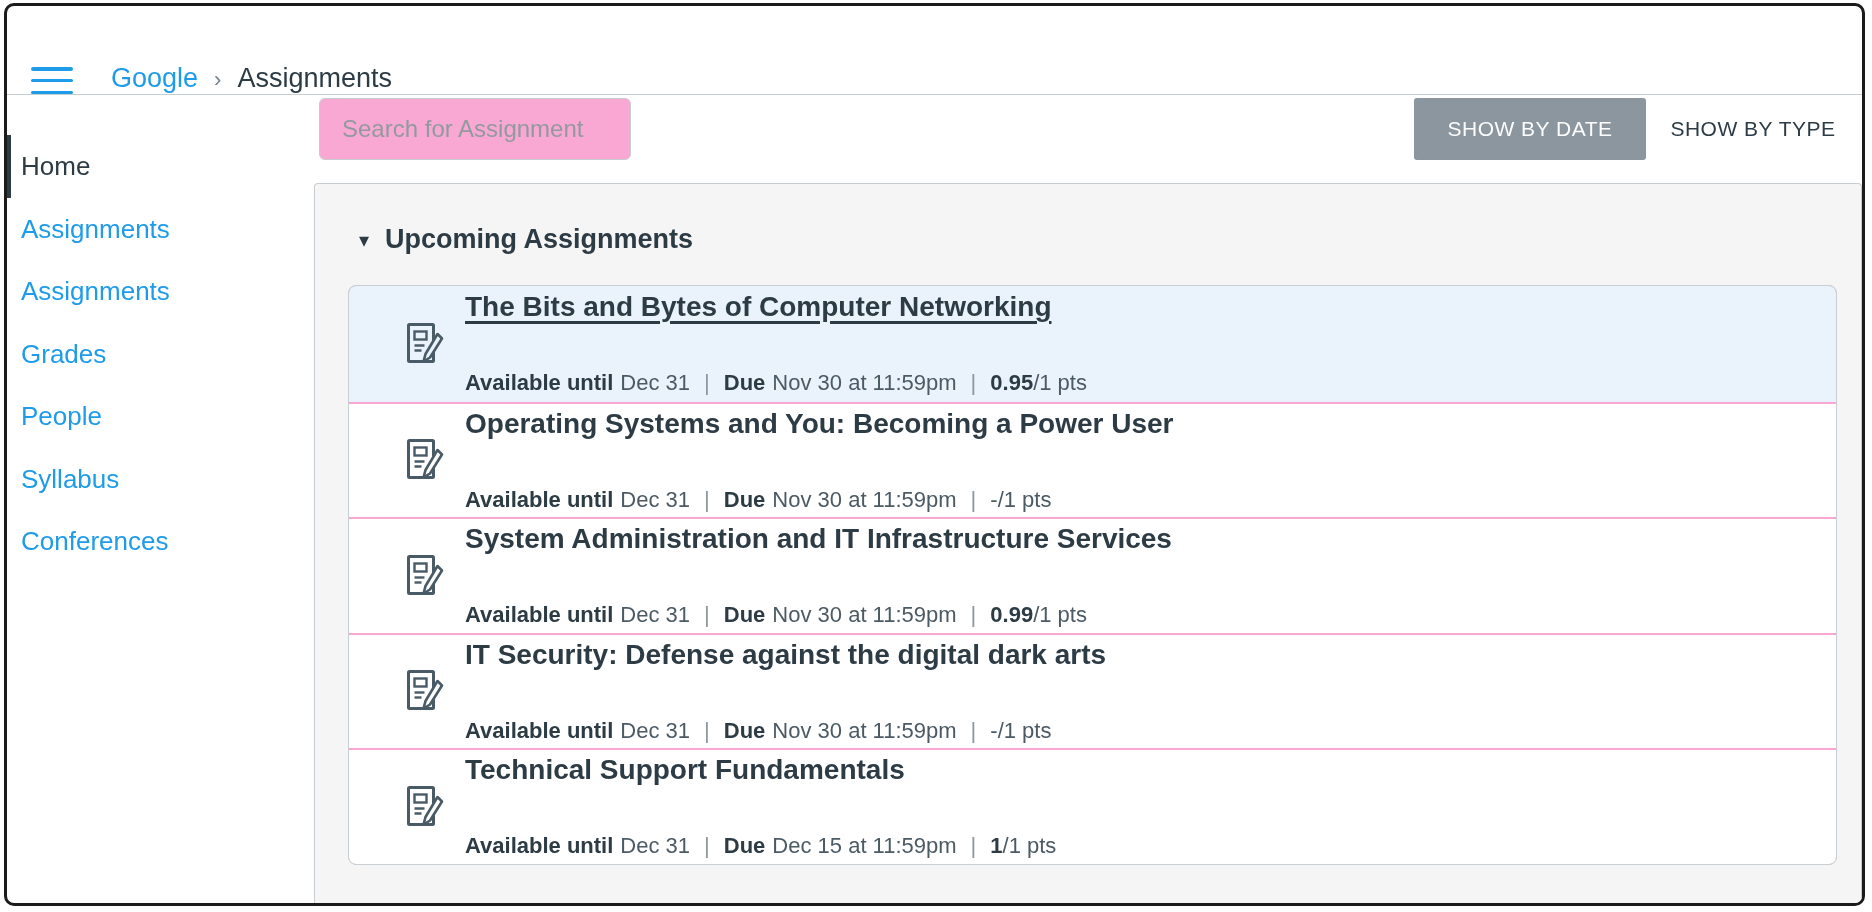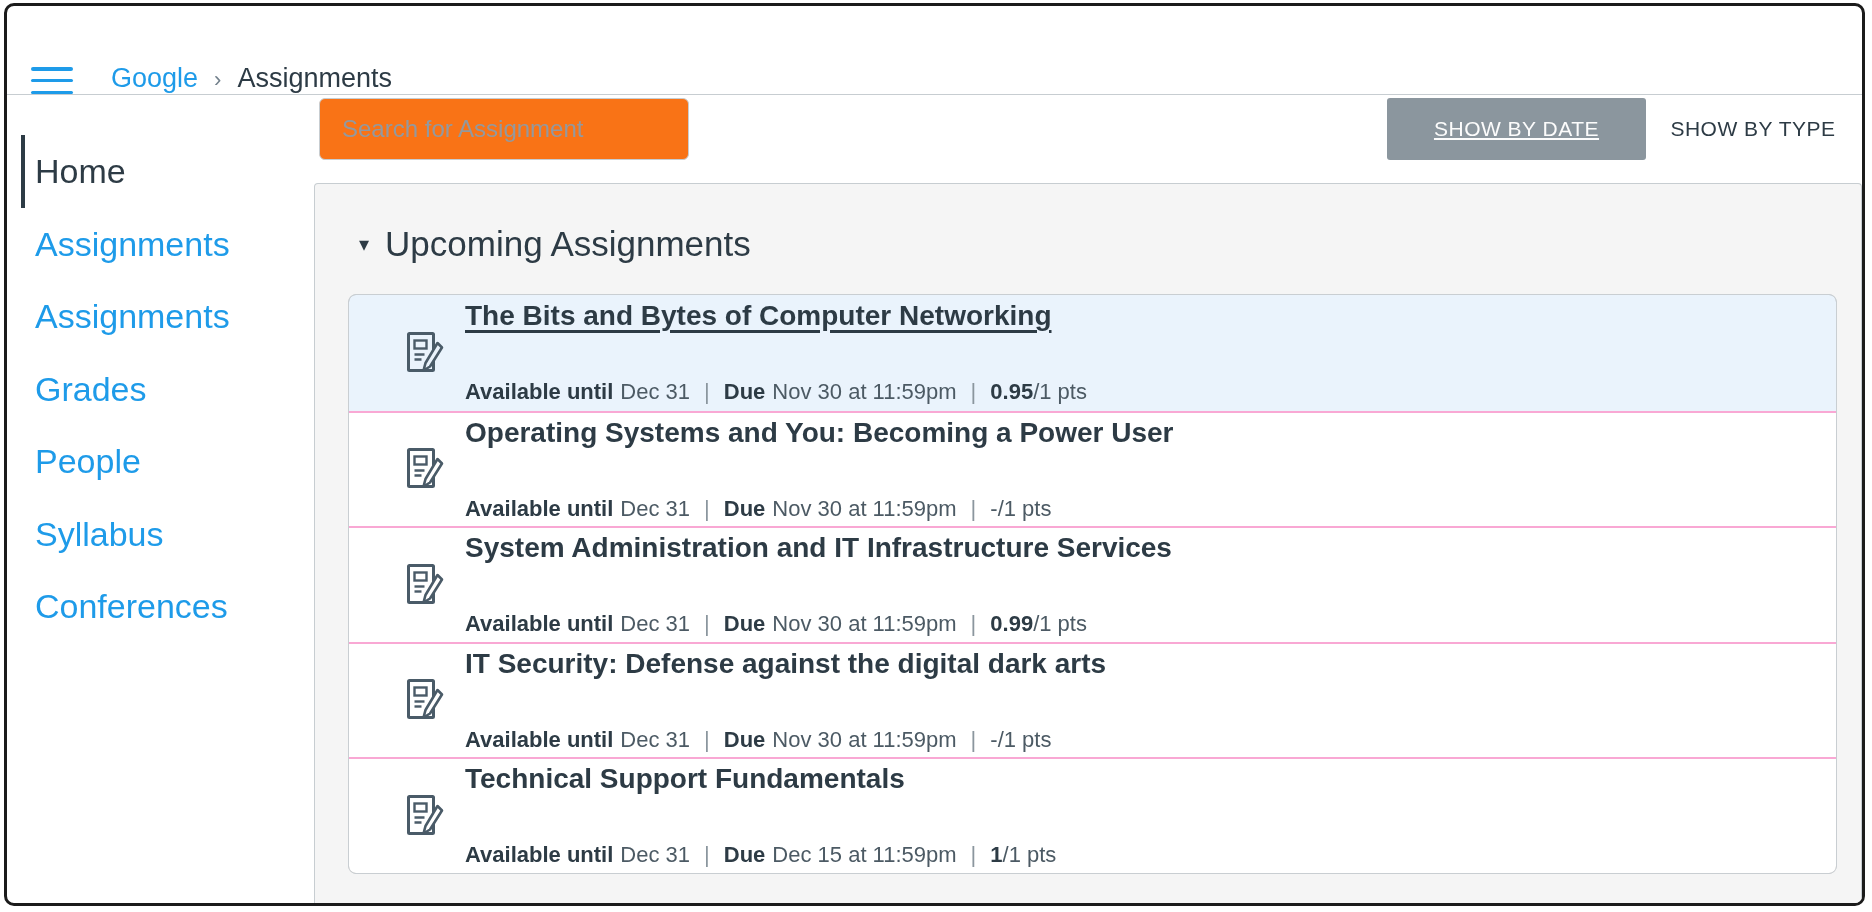--- a/index.html
+++ b/index.html
@@ -30,53 +30,53 @@
   .hamburger span{display:block;height:3.5px;border-radius:2px;background:var(--link-blue);}
   .breadcrumb{display:flex;align-items:baseline;margin-left:38px;font-size:27px;}
   .crumb-course{color:var(--link-blue);text-decoration:none;cursor:pointer;}
   .crumb-sep{color:#73818C;font-size:22px;margin:0 16px;}
   .crumb-page{color:var(--ink);}
   
   .main{position:relative;height:calc(100% - 90px);}
   
   .sidebar{position:absolute;left:0;top:40px;width:300px;}
   .nav-item{
-    display:block;margin-left:14px;border-left:4px solid transparent;
-    padding:15px 0 15px 10px;font-size:34px;color:var(--link-blue);
+    display:block;margin-left:0;border-left:4px solid transparent;
+    padding:15px 0 15px 10px;font-size:26px;color:var(--link-blue);
     text-decoration:none;cursor:pointer;line-height:1.25;
   }
   .nav-item.active{color:var(--ink);border-left-color:var(--ink);}
   
   .search-input{
-    position:absolute;left:312px;top:3px;width:370px;height:62px;
-    border:1px solid var(--border-gray);border-radius:6px;background:#f97316;
+    position:absolute;left:312px;top:3px;width:312px;height:62px;
+    border:1px solid var(--border-gray);border-radius:6px;background:#f9a8d4;
     font-size:24px;padding:0 22px;color:var(--ink);outline:none;
     font-family:inherit;
   }
   .search-input::placeholder{color:var(--placeholder-gray);}
   .btn{
     position:absolute;top:3px;height:62px;border:none;cursor:pointer;
     font-size:21px;letter-spacing:.5px;font-family:inherit;border-radius:3px;
     display:flex;align-items:center;justify-content:center;
   }
-  .btn-date{right:216px;width:259px;background:var(--button-gray);color:#FCFCFC;text-decoration:underline;}
+  .btn-date{right:216px;width:232px;background:var(--button-gray);color:#FCFCFC;}
   .btn-type{right:8px;width:202px;background:transparent;color:var(--ink);}
   
   .content-box{
     position:absolute;left:307px;right:0;top:88px;bottom:-6px;
     background:var(--panel-bg);
     border:1px solid var(--border-gray);border-bottom:none;
     border-radius:4px 4px 0 0;
   }
   .group-header{
     display:flex;align-items:center;gap:16px;
     padding:40px 0 0 44px;cursor:pointer;
   }
   .collapse-arrow{font-size:20px;color:var(--ink);line-height:1;}
-  .group-title{font-size:35px;font-weight:normal;color:var(--ink);}
+  .group-title{font-size:27px;font-weight:bold;color:var(--ink);}
   .card{
     margin:30px 24px 0 33px;background:#a3a3a3;
     border:1px solid #C9CED2;border-radius:8px;overflow:hidden;
   }
   .row{
     height:115.5px;display:flex;align-items:center;padding-left:52px;
     background:#fff;cursor:pointer;
   }
   .row + .row{border-top:2px solid #f9a8d4;}
   .row.highlight{background:var(--row-highlight);}

